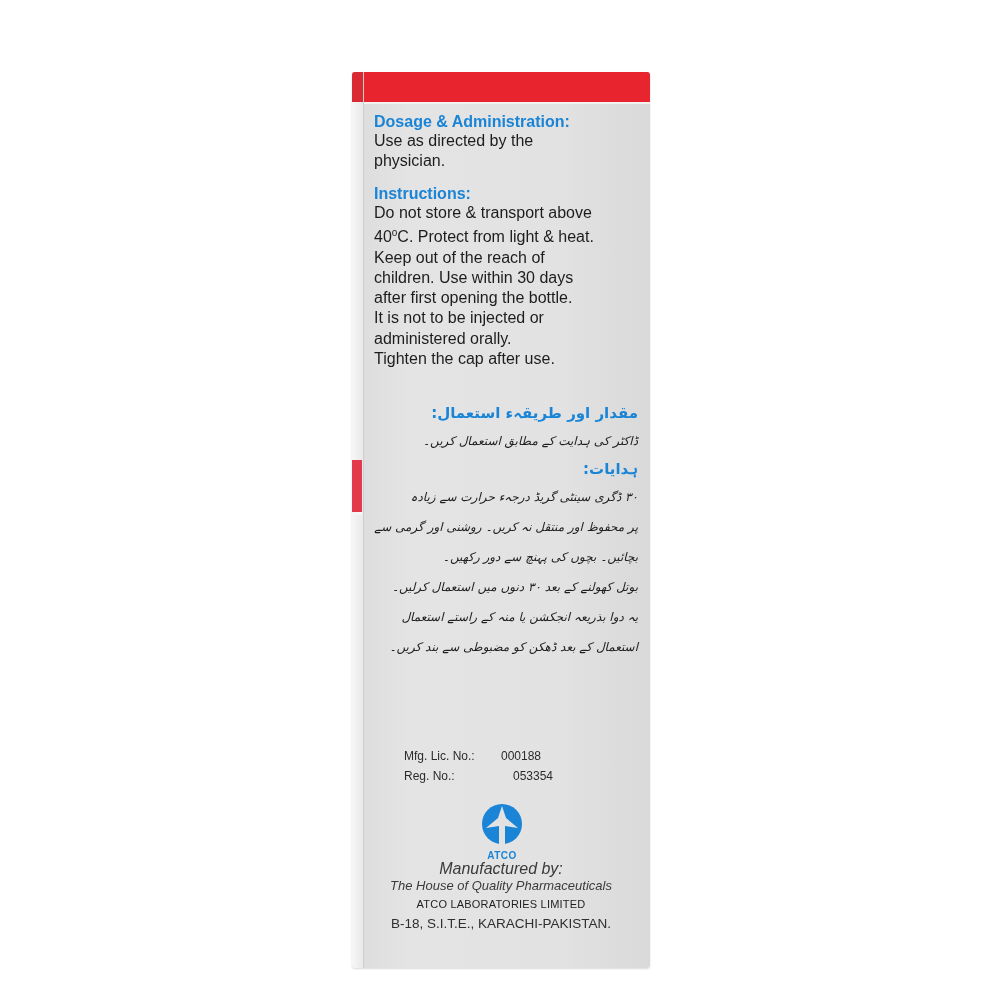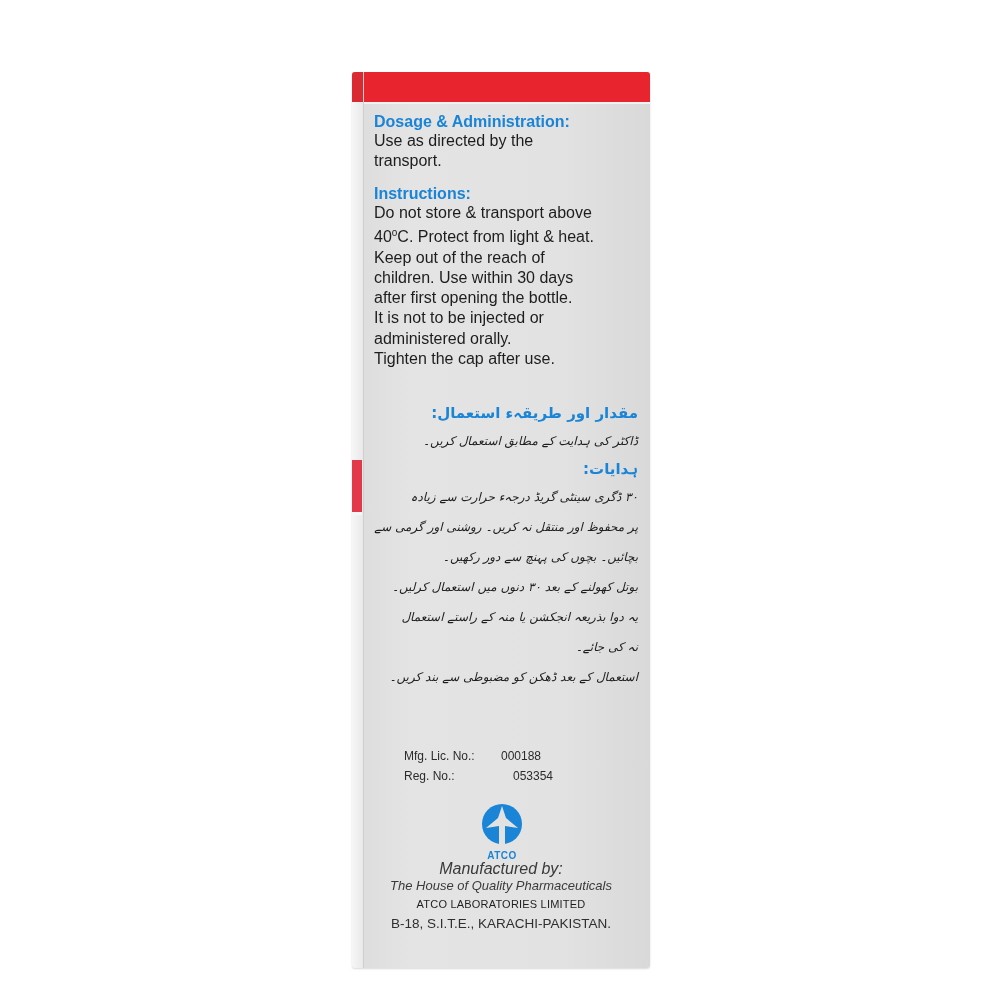--- a/index.html
+++ b/index.html
@@ -103,21 +103,21 @@
 <div class="box">
   <div class="red-band"></div>
   <div class="side-flap">
     <div class="flap-red-top"></div>
     <div class="flap-red-strip"></div>
   </div>
 
   <div class="content">
     <p class="heading">Dosage &amp; Administration:</p>
     <p class="para">Use as directed by the</p>
-    <p class="para">transport.</p>
+    <p class="para">physician.</p>
     <div class="gap1"></div>
     <p class="heading">Instructions:</p>
     <p class="para">Do not store &amp; transport above</p>
     <p class="para"><span>40</span><sup>o</sup><span>C. Protect from light &amp; heat.</span></p>
     <p class="para">Keep out of the reach of</p>
     <p class="para">children. Use within 30 days</p>
     <p class="para">after first opening the bottle.</p>
     <p class="para">It is not to be injected or</p>
     <p class="para">administered orally.</p>
     <p class="para">Tighten the cap after use.</p>
@@ -125,21 +125,20 @@
 
   <div class="urdu-block">
     <p class="urdu-heading">مقدار اور طریقہء استعمال:</p>
     <p class="urdu-line">ڈاکٹر کی ہدایت کے مطابق استعمال کریں۔</p>
     <p class="urdu-heading">ہدایات:</p>
     <p class="urdu-line">۳۰ ڈگری سینٹی گریڈ درجہء حرارت سے زیادہ</p>
     <p class="urdu-line">پر محفوظ اور منتقل نہ کریں۔ روشنی اور گرمی سے</p>
     <p class="urdu-line">بچائیں۔ بچوں کی پہنچ سے دور رکھیں۔</p>
     <p class="urdu-line">بوتل کھولنے کے بعد ۳۰ دنوں میں استعمال کرلیں۔</p>
     <p class="urdu-line">یہ دوا بذریعہ انجکشن یا منہ کے راستے استعمال</p>
-    <p class="urdu-line">نہ کی جائے۔</p>
     <p class="urdu-line">استعمال کے بعد ڈھکن کو مضبوطی سے بند کریں۔</p>
   </div>
 
   <div class="reg">
     <div class="row">
       <span class="lbl">Mfg. Lic. No.:</span>
       <span>000188</span>
     </div>
     <div class="row">
       <span class="lbl">Reg. No.:</span>

